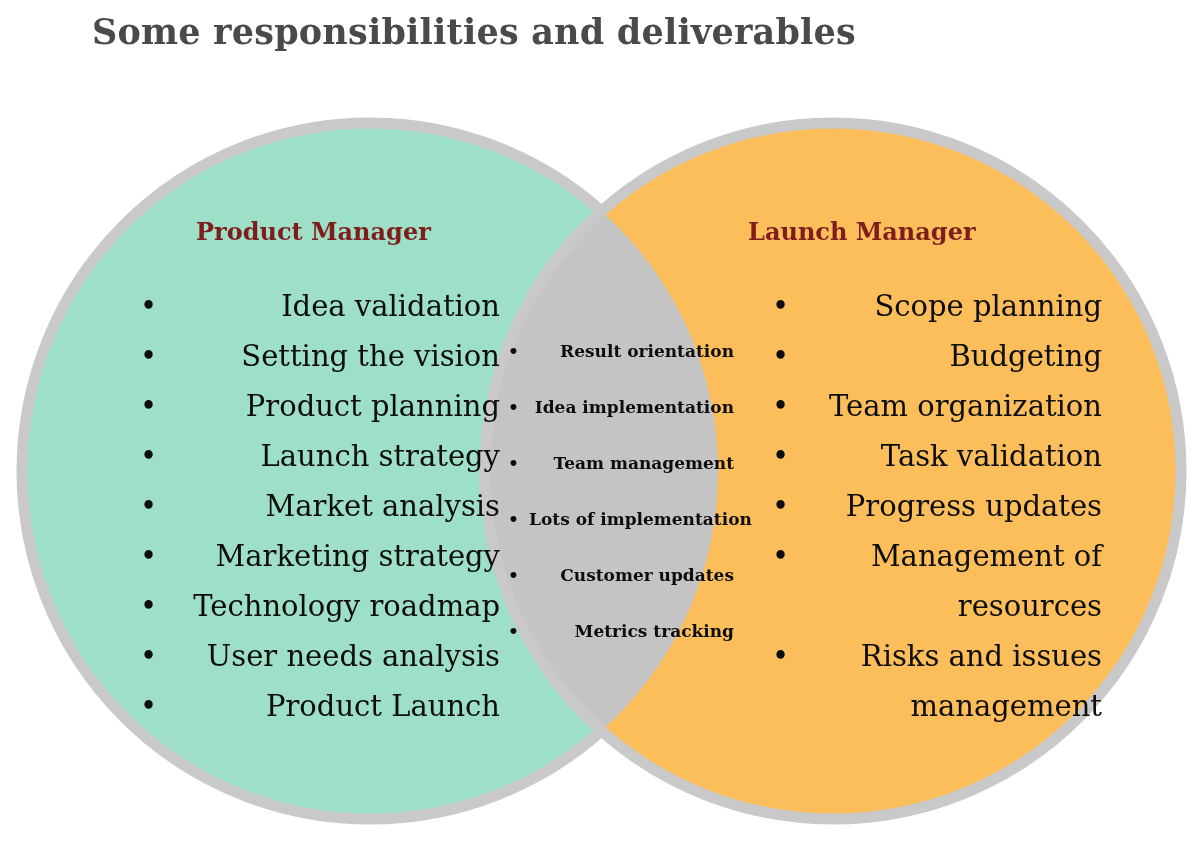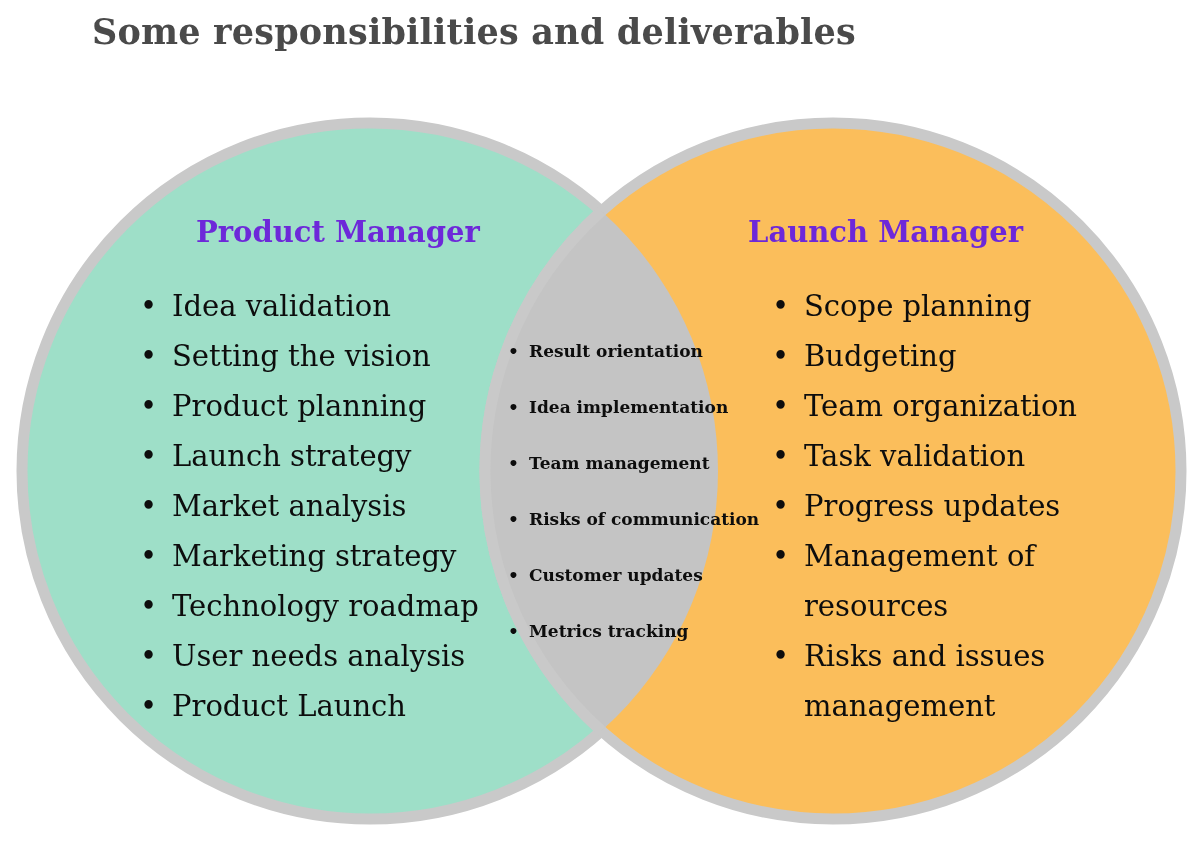--- a/index.html
+++ b/index.html
@@ -42,22 +42,22 @@
     font-size: 35px;
     letter-spacing: 0.2px;
     color: #4a4a4a;
     line-height: 42px;
   }
 
   .circle-heading {
     position: absolute;
     font-family: "DejaVu Serif", "Liberation Serif", serif;
     font-weight: bold;
-    font-size: 29px;
-    color: #6d28d9;
+    font-size: 24px;
+    color: #7f1d1d;
     line-height: 34px;
     white-space: nowrap;
   }
   #heading-left  { left: 196px; top: 215px; }
   #heading-right { left: 748px; top: 215px; }
 
   ul.venn-list {
     position: absolute;
     margin: 0;
     padding: 0;
@@ -68,20 +68,21 @@
     font-family: "DejaVu Serif", "Liberation Serif", serif;
     color: #0d0d0d;
   }
   ul.venn-list > li .bullet {
     position: absolute;
     left: 0;
     top: 0;
   }
   ul.venn-list > li .item-text {
     display: block;
+    text-align: right;
   }
 
   
   #list-left {
     left: 140px;
     top: 281px;
     width: 360px;
   }
   #list-left > li {
     font-size: 29px;
@@ -189,21 +190,21 @@
     <li>
       <span class="bullet">•</span>
       <span class="item-text">Idea implementation</span>
     </li>
     <li>
       <span class="bullet">•</span>
       <span class="item-text">Team management</span>
     </li>
     <li>
       <span class="bullet">•</span>
-      <span class="item-text">Risks of communication</span>
+      <span class="item-text">Lots of implementation</span>
     </li>
     <li>
       <span class="bullet">•</span>
       <span class="item-text">Customer updates</span>
     </li>
     <li>
       <span class="bullet">•</span>
       <span class="item-text">Metrics tracking</span>
     </li>
   </ul>

